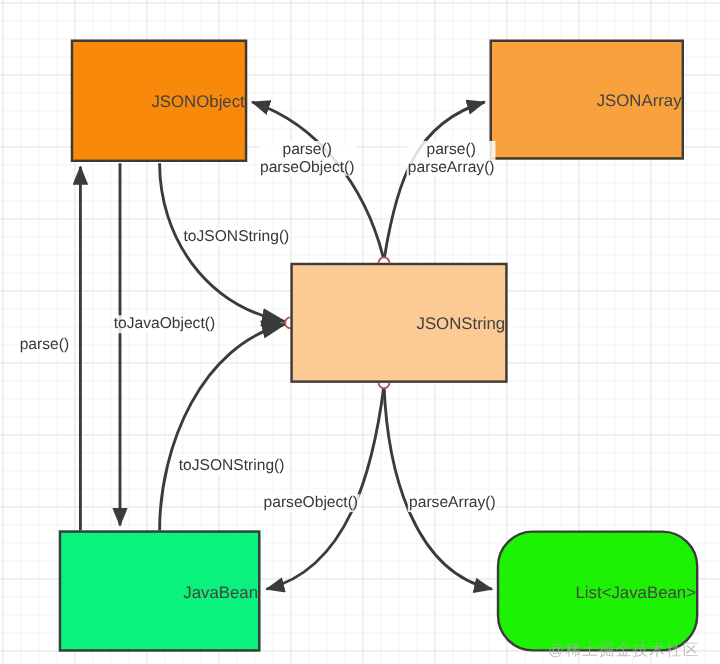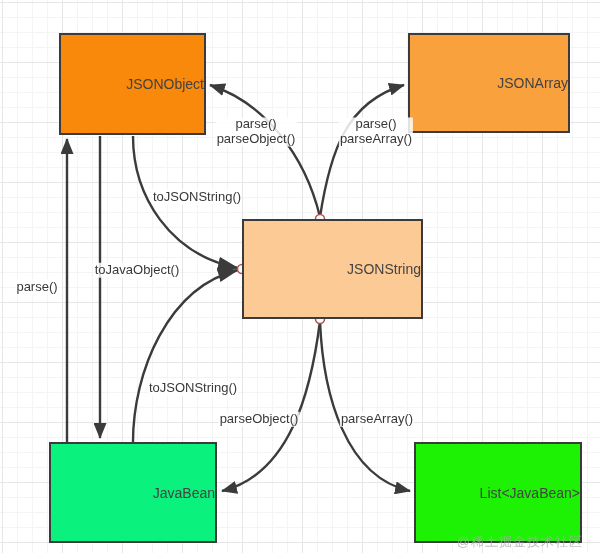--- a/index.html
+++ b/index.html
@@ -104,21 +104,21 @@
   </div>
 
   <div class="node" style="left: 242px; top: 219px; width: 181px; height: 100px; background-color: rgb(252, 202, 148); border-color: rgb(59, 59, 59);">
     <span class="node-label">JSONString</span>
   </div>
 
   <div class="node" style="left: 49px; top: 442px; width: 168px; height: 101px; background-color: rgb(11, 241, 125); border-color: rgb(59, 59, 59); padding-left: 44px;">
     <span class="node-label">JavaBean</span>
   </div>
 
-  <div class="node" style="left: 414px; top: 442px; width: 168px; height: 101px; background-color: rgb(30, 242, 4); border-color: rgb(59, 59, 59);">
+  <div class="node" style="left: 414px; top: 442px; width: 168px; height: 101px; background-color: rgb(30, 242, 4); border-color: rgb(59, 59, 59); border-radius: 30px;">
     <span class="node-label">List&lt;JavaBean&gt;</span>
   </div>
 
   <div class="edge-label" style="left:256px;top:132px;">
     <div>parse()</div>
     <div>parseObject()</div>
   </div>
 
   <div class="edge-label" style="left:376px;top:132px;">
     <div>parse()</div>

